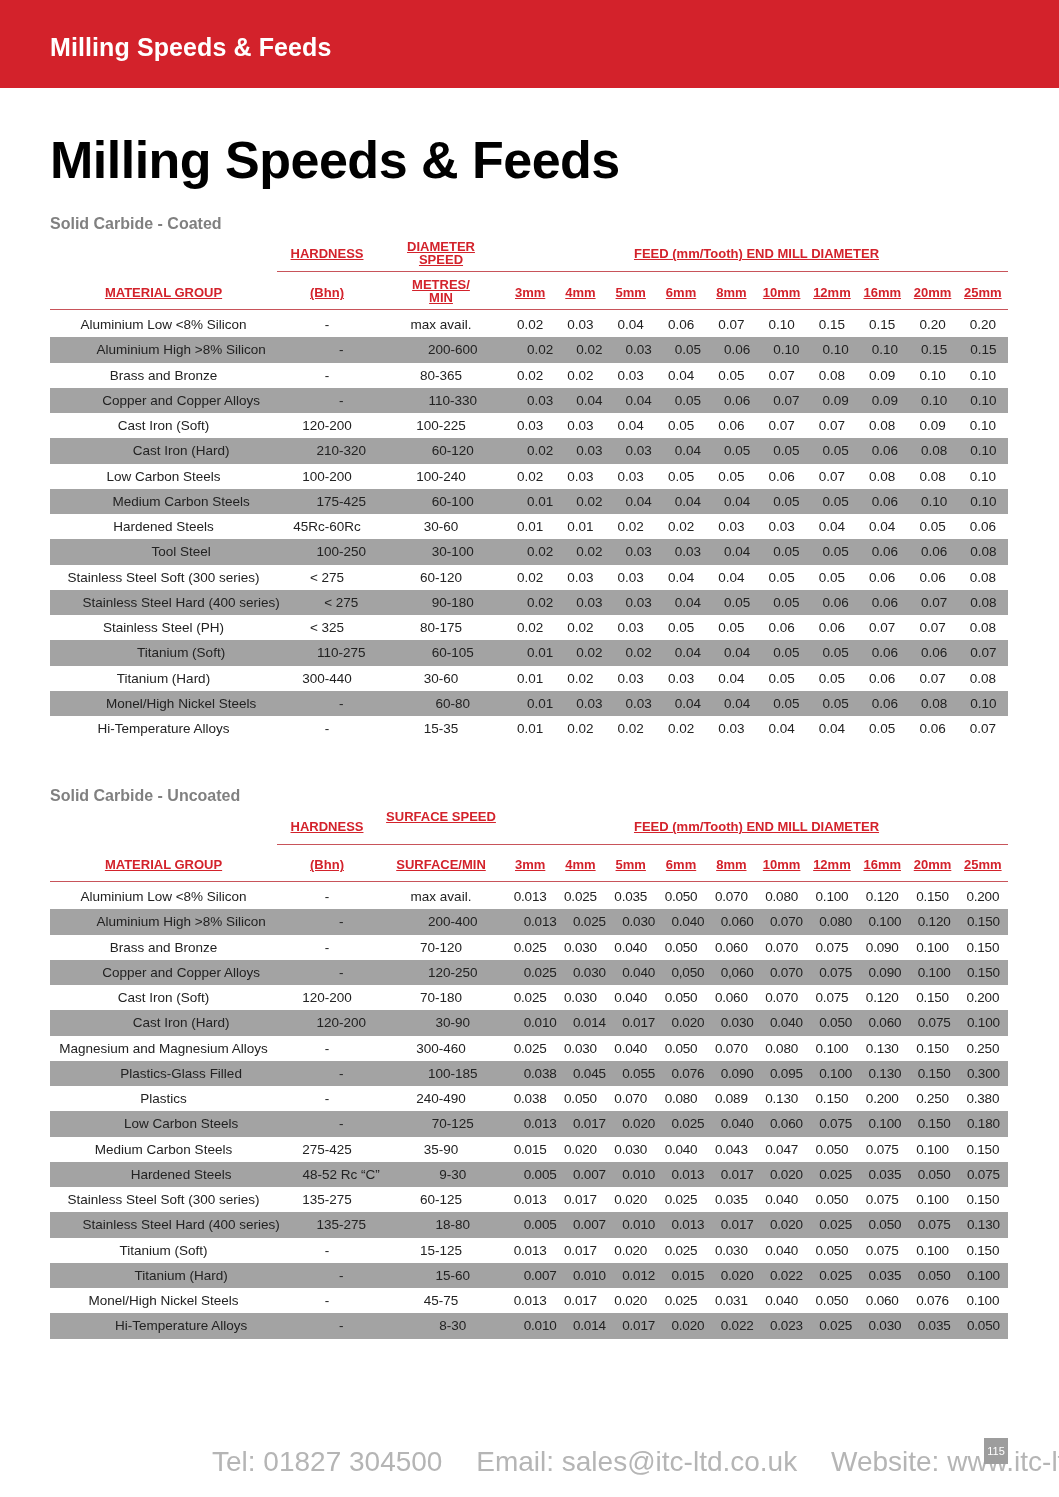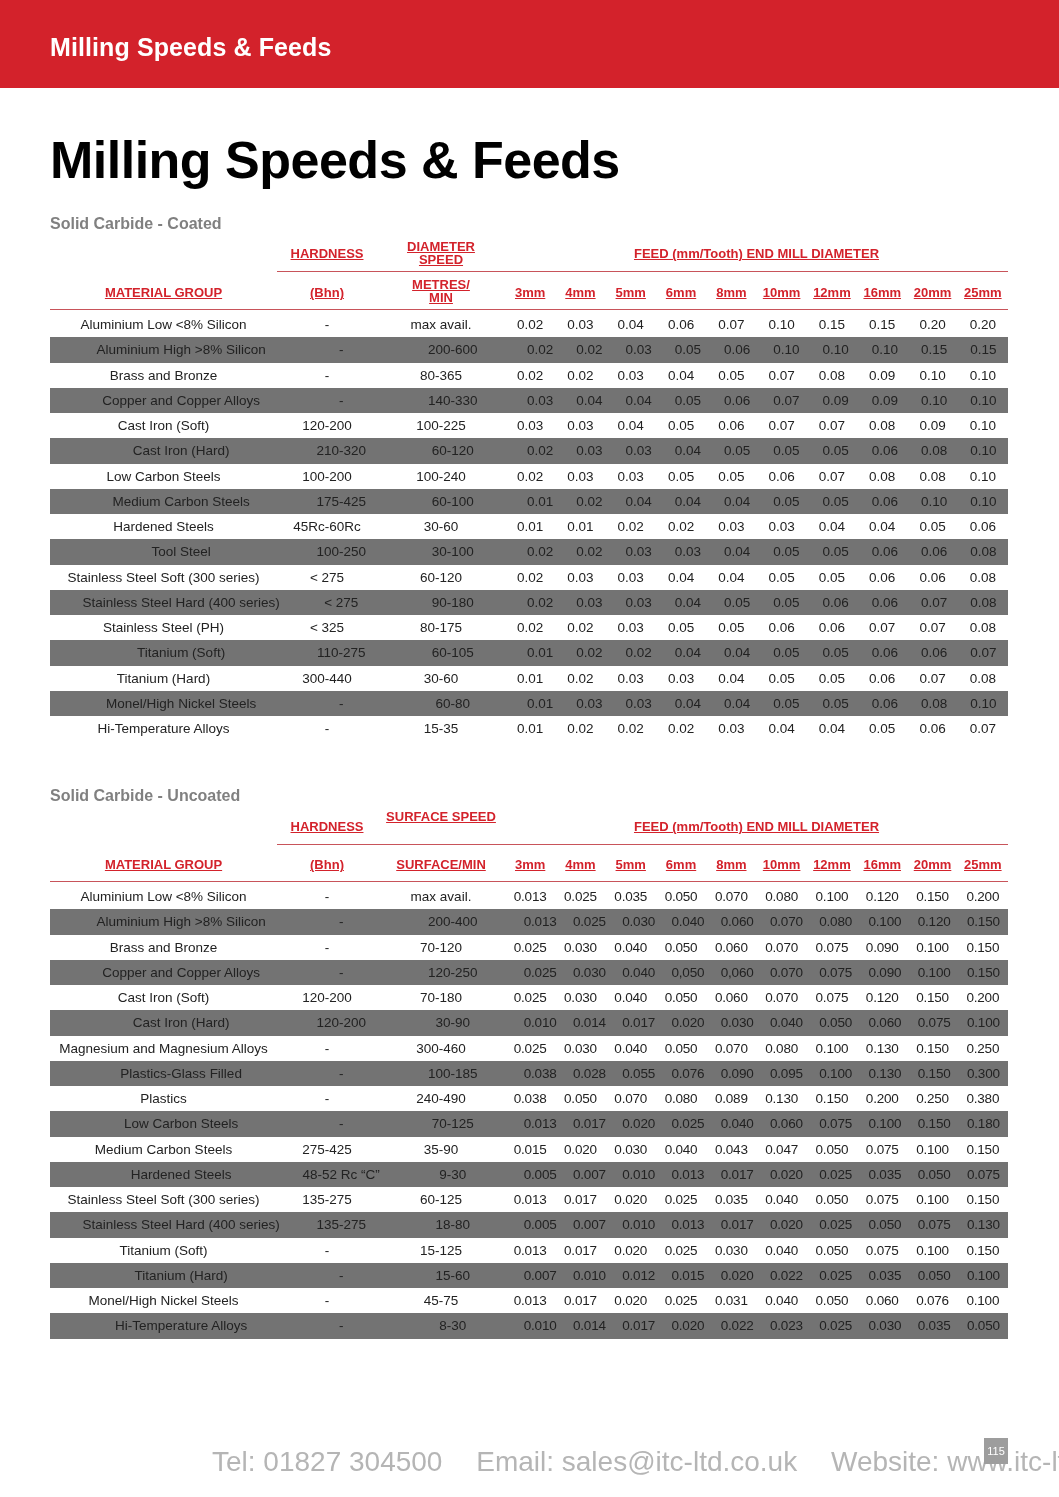--- a/index.html
+++ b/index.html
@@ -11,21 +11,21 @@
   .section-label { position:absolute; left:50px; font-size:16px; font-weight:bold; color:#808080; }
 
   .tbl { position:absolute; left:50px; width:958px; }
   .hdr1 { position:relative; height:36px; }
   .hdr2 { position:relative; height:38px; }
   .h { position:absolute; color:#d3222b; font-weight:bold; font-size:13px; text-align:center; line-height:13px;text-decoration:underline; }
   .line-top { position:absolute; left:227px; right:0; height:0; border-top:1.5px solid #c8545a; }
   .line-bot { position:absolute; left:0; right:0; height:0; border-top:1.5px solid #c8545a; }
 
   .row { position:relative; height:25.25px; display:flex; align-items:center; font-size:13.5px; color:#222; }
-  .row.alt { background:#737373;padding-left:20px; }
+  .row.alt { background:#a3a3a3;padding-left:20px; }
   .c { text-align:center; white-space:nowrap; }
   .c-mat { width:227px; }
   .c-hard { width:100px; }
   .c-speed { width:128px; }
   .c-v { width:50.3px; }
   .c-v3 { width:50.3px; letter-spacing:-0.2px; }
 
   .footer { position:absolute; top:1438px; left:212px; font-size:28px; color:#b5b5b5; white-space:nowrap;margin-top:8px; }
   .footer span { margin-right:26px; }
   .pagenum { position:absolute; left:984px; top:1438px; width:24px; height:26px; background:#9d9d9d; color:#fff; font-size:11px; text-align:center; line-height:26px; }
@@ -114,21 +114,21 @@
         <div class="c c-v">0.05</div>
         <div class="c c-v">0.07</div>
         <div class="c c-v">0.08</div>
         <div class="c c-v">0.09</div>
         <div class="c c-v">0.10</div>
         <div class="c c-v">0.10</div>
       </div>
       <div class="row alt">
         <div class="c c-mat">Copper and Copper Alloys</div>
         <div class="c c-hard">-</div>
-        <div class="c c-speed">140-330</div>
+        <div class="c c-speed">110-330</div>
         <div class="c c-v">0.03</div>
         <div class="c c-v">0.04</div>
         <div class="c c-v">0.04</div>
         <div class="c c-v">0.05</div>
         <div class="c c-v">0.06</div>
         <div class="c c-v">0.07</div>
         <div class="c c-v">0.09</div>
         <div class="c c-v">0.09</div>
         <div class="c c-v">0.10</div>
         <div class="c c-v">0.10</div>
@@ -462,21 +462,21 @@
         <div class="c c-v3">0.100</div>
         <div class="c c-v3">0.130</div>
         <div class="c c-v3">0.150</div>
         <div class="c c-v3">0.250</div>
       </div>
       <div class="row alt">
         <div class="c c-mat">Plastics-Glass Filled</div>
         <div class="c c-hard">-</div>
         <div class="c c-speed">100-185</div>
         <div class="c c-v3">0.038</div>
-        <div class="c c-v3">0.028</div>
+        <div class="c c-v3">0.045</div>
         <div class="c c-v3">0.055</div>
         <div class="c c-v3">0.076</div>
         <div class="c c-v3">0.090</div>
         <div class="c c-v3">0.095</div>
         <div class="c c-v3">0.100</div>
         <div class="c c-v3">0.130</div>
         <div class="c c-v3">0.150</div>
         <div class="c c-v3">0.300</div>
       </div>
       <div class="row">

